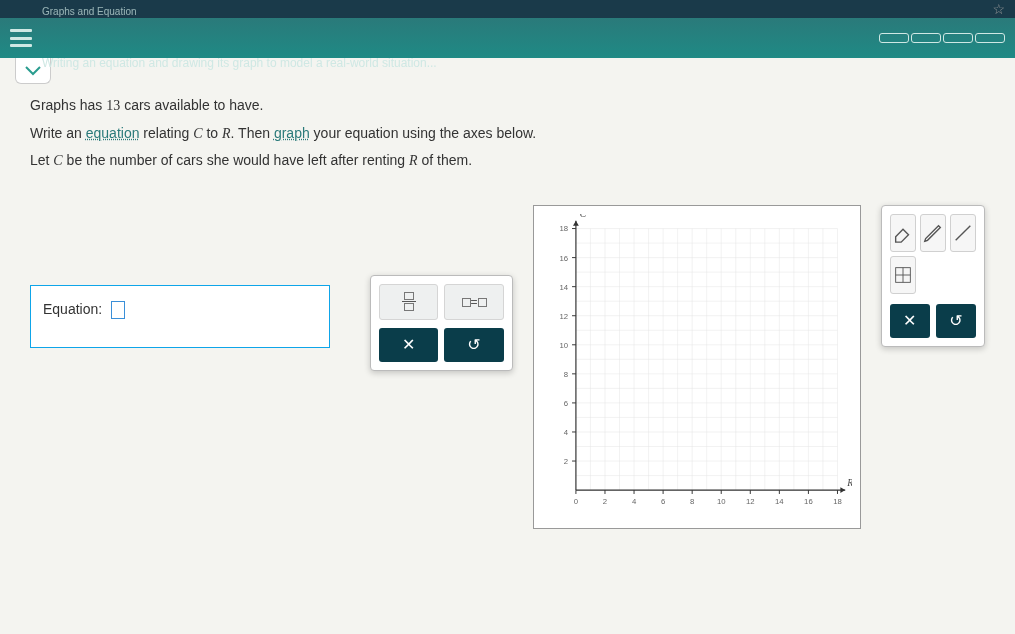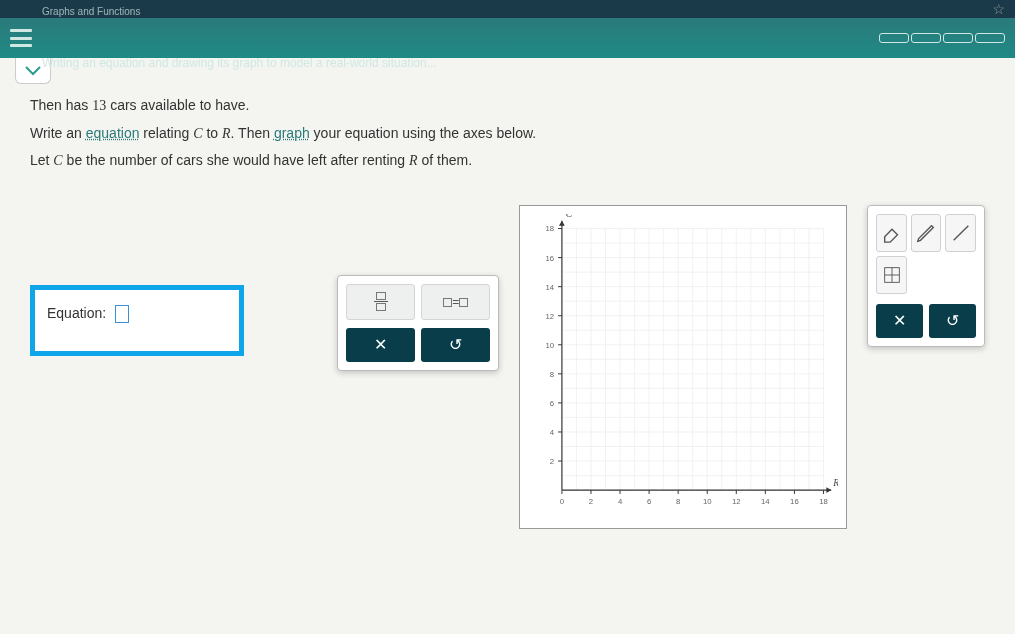--- a/index.html
+++ b/index.html
@@ -50,22 +50,22 @@
   .content { padding: 8px 30px 10px 30px; }
   .problem { font-size: 14px; line-height: 1.9; color:#333; }
   .problem .serif { font-family: 'Times New Roman', serif; font-style: italic; }
   .problem .num { font-family: Liberation Serif, serif; }
   .problem .ul { text-decoration: underline dotted; color:#2a7a7a; cursor:pointer; }
   .workarea {
     display:flex; align-items:flex-start; gap:20px; margin-top:30px;
   }
   .left-col { display:flex; flex-direction:column; gap:0; width:300px; margin-top:80px;}
   .eq-box {
-    border:5px solid #0ea5e9; background:#fff; padding:14px 12px 28px 12px;
-    width:214px;
+    border:1px solid #0ea5e9; background:#fff; padding:14px 12px 28px 12px;
+    width:300px;
   }
   .eq-box label { font-size:14px; }
   .eq-input {
     display:inline-block; width:14px; height:18px; border:1px solid #3a8fd8;
     vertical-align:middle; margin-left:4px;
   }
   .eq-tools {
     border:1px solid #bbb; background:#fff; border-radius:4px;
     box-shadow:0 2px 6px rgba(0,0,0,.2); padding:8px; width:180px;
     margin-left:20px; margin-top:70px;
@@ -109,41 +109,41 @@
   <span class="star">☆</span>
 </div>
 
 <div class="header">
   <div class="menu-icon">
       <span></span>
       <span></span>
       <span></span>
     </div>
   <div class="header-text">
-    <div class="line1">Graphs and Functions</div>
+    <div class="line1">Graphs and Equation</div>
     <div class="line2">Writing an equation and drawing its graph to model a real-world situation...</div>
   </div>
   <div class="header-right">
     <div class="seg"></div>
       <div class="seg"></div>
       <div class="seg"></div>
       <div class="seg"></div>
   </div>
 </div>
 
 <div class="collapse-tab">
   <svg width="16" height="10" viewBox="0 0 16 10">
       <path d="M1 1 L8 8 L15 1" stroke="#2a9d8f" stroke-width="2" fill="none"></path>
     </svg>
 </div>
 
 <div class="content">
   <div class="problem">
     <p>
-      <span>Then has </span><span class="num">13</span><span> cars available to have.</span>
+      <span>Graphs has </span><span class="num">13</span><span> cars available to have.</span>
     </p>
     <p>
       <span>Write an </span><span class="ul">equation</span><span> relating </span><span class="serif">C</span><span> to </span><span class="serif">R</span><span>. Then </span><span class="ul">graph</span><span> your equation using the axes below.</span>
     </p>
     <p>
       <span>Let </span><span class="serif">C</span><span> be the number of cars she would have left after renting </span><span class="serif">R</span><span> of them.</span>
     </p>
   </div>
 
   <div class="workarea">

